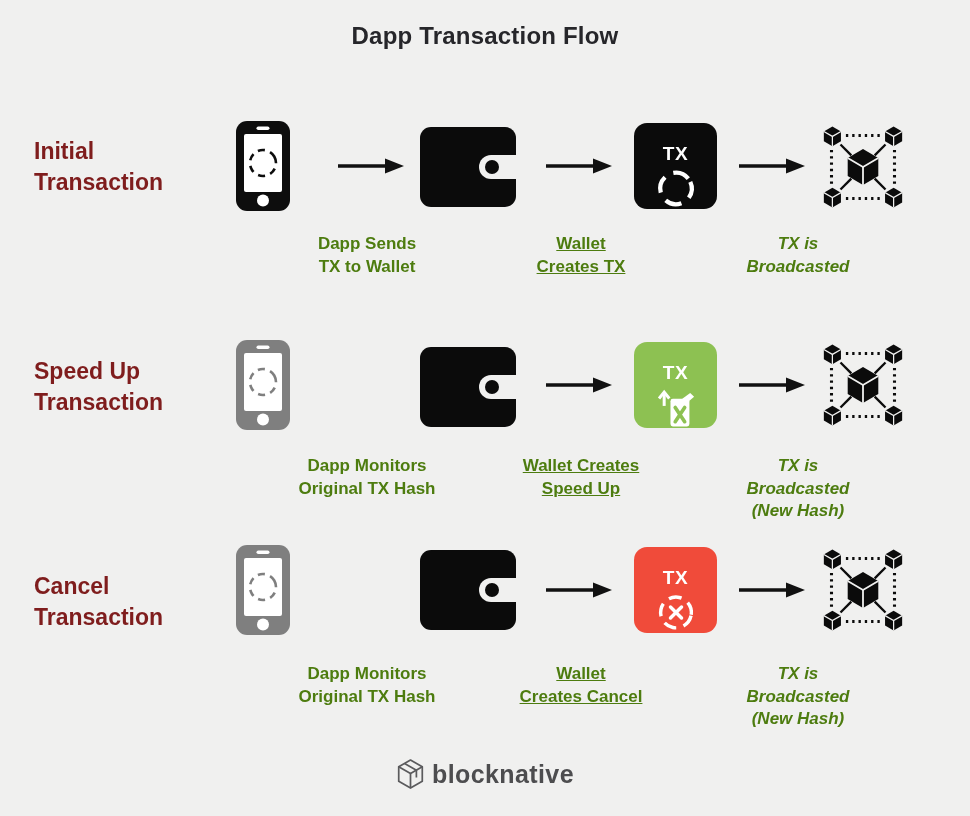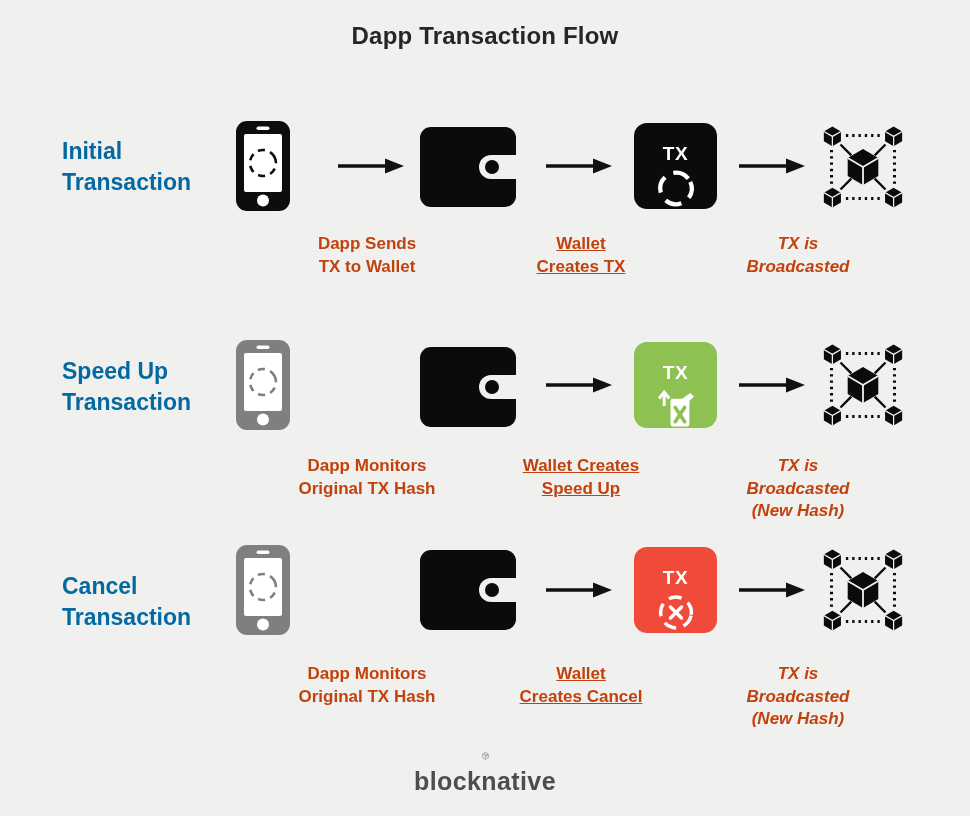--- a/index.html
+++ b/index.html
@@ -15,21 +15,21 @@
   .title{
     position:absolute;top:22px;left:0;width:970px;
     text-align:center;font-size:24px;font-weight:700;
     letter-spacing:.2px;color:#26262a;margin:0;
   }
   .row{position:absolute;left:0;width:970px;height:0;}
   .row1{top:100px;} .row2{top:320px;} .row3{top:525px;}
   .row-label{
     position:absolute;left:34px;width:210px;
     font-size:23px;font-weight:700;line-height:31px;
-    white-space:pre-line;color:#0369a1;margin-left:28px;
+    white-space:pre-line;color:#7f1d1d;
   }
   .row1 .row-label{top:36px;}
   .row2 .row-label{top:36px;}
   .row3 .row-label{top:46px;}
   .icon-abs{position:absolute;display:block;}
   .phone{left:236px;width:54px;height:90px;}
   .row1 .phone{top:21px;color:#0d0d0d;}
   .row2 .phone,.row3 .phone{top:20px;color:#7f7f7f;}
   .wallet{left:420px;width:96px;height:80px;color:#0b0b0b;}
   .row1 .wallet{top:27px;} .row2 .wallet{top:27px;} .row3 .wallet{top:25px;}
@@ -47,29 +47,29 @@
   .row2 .txbox{top:22px;background:#8dc152;}
   .row3 .txbox{top:22px;background:#f04b3a;}
   .txbox .tag{
     color:#ffffff;font-size:19px;font-weight:700;
     margin-top:20px;letter-spacing:.5px;
   }
   .txbox svg{display:block;margin-top:3px;}
   .caption{
     position:absolute;width:176px;text-align:center;
     font-size:17px;font-weight:700;line-height:22.5px;
-    white-space:pre-line;color:#c2410c;
+    white-space:pre-line;color:#4d7c0f;
   }
   .caption.c1{left:279px;} .caption.c2{left:493px;text-decoration:underline;} .caption.c3{left:710px;font-style:italic;}
   .row1 .caption{top:133px;}
   .row2 .caption{top:135px;}
   .row3 .caption{top:138px;}
   .footer{
     position:absolute;top:752px;left:0;width:970px;height:44px;
-    display:flex;align-items:center;justify-content:center;gap:7px;flex-direction:column;
+    display:flex;align-items:center;justify-content:center;gap:7px;
   }
   .brand-text{
     font-size:25px;font-weight:700;color:#4d4d4f;letter-spacing:.4px;
   }
   .defs-hidden{position:absolute;width:0;height:0;overflow:hidden;}
 </style>
 </head>
 <body>
 
 <svg class="defs-hidden" aria-hidden="true">

